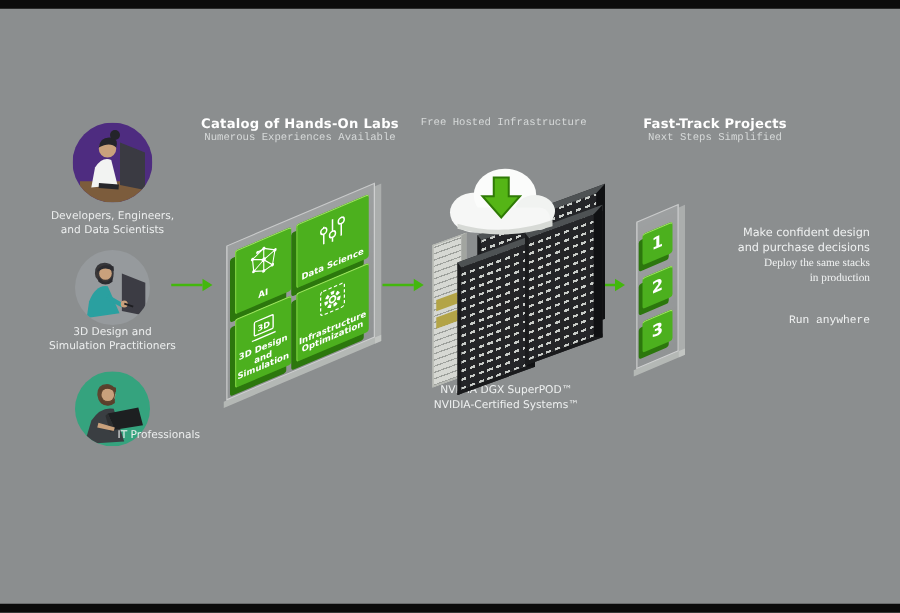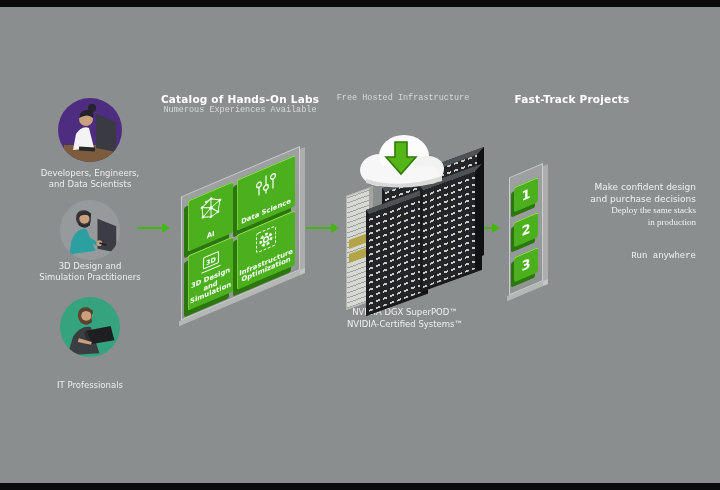--- a/index.html
+++ b/index.html
@@ -125,21 +125,21 @@
       <polygon points="28,36 54,31 58,46 34,50" fill="#1d1f21"></polygon>
       <polygon points="28,36 34,50 30,52 26,38" fill="#2c2e30"></polygon>
       <path d="M20,44 L34,48 L33,51 L19,48 Z" fill="#c9a17c"></path>
       <circle cx="27" cy="20" r="7.5" fill="#c9a17c"></circle>
       <path d="M19,20 Q19,10 29,11 Q36,13 34,21 Q33,28 29,29 Q22,29 20,24 Z" fill="#5a402c" opacity="0.95"></path>
       <circle cx="28" cy="20" r="5.4" fill="#c9a17c"></circle>
       <path d="M22,23 Q28,31 34,23 L34,27 Q28,32 22,27 Z" fill="#5a402c"></path>
       <path d="M21,16 Q25,10 35,14 L35,18 Q27,12 21,18 Z" fill="#5a402c"></path>
     </svg>
   </div>
-  <div class="persona-label" style="top:380px;">IT Professionals</div>
+  <div class="persona-label" style="top:343px;text-align:right;">IT Professionals</div>
 
   <div class="arrow" style="left:137px;top:222px;">
     <span class="shaft"></span>
     <span class="head"></span>
   </div>
   <div class="arrow" style="left:306px;top:222px;">
     <span class="shaft"></span>
     <span class="head"></span>
   </div>
   <div class="arrow" style="left:467px;top:222px;">
@@ -235,20 +235,21 @@
       <path d="M18,55 Q54,66 94,52 L94,57 Q56,69 18,59 Z" fill="#d7dad6"></path>
       <path d="M47,18 h12 v15 h9 L53,50 38,33 h9 z" fill="#55b516" stroke="#2f7a06" stroke-width="1.6"></path>
     </svg>
   </div>
 
   <div class="compute-caption">NVIDIA DGX SuperPOD™
 NVIDIA-Certified Systems™</div>
 
   <div class="col-head" style="left:482px;top:93px;">
     <div class="title">Fast-Track Projects</div>
+    <div class="subtitle">Next Steps Simplified</div>
   </div>
 
   <div class="glass fasttrack">
     <div class="step-col">
       <div class="step-tile">1</div>
       <div class="step-tile">2</div>
       <div class="step-tile">3</div>
     </div>
   </div>
 

